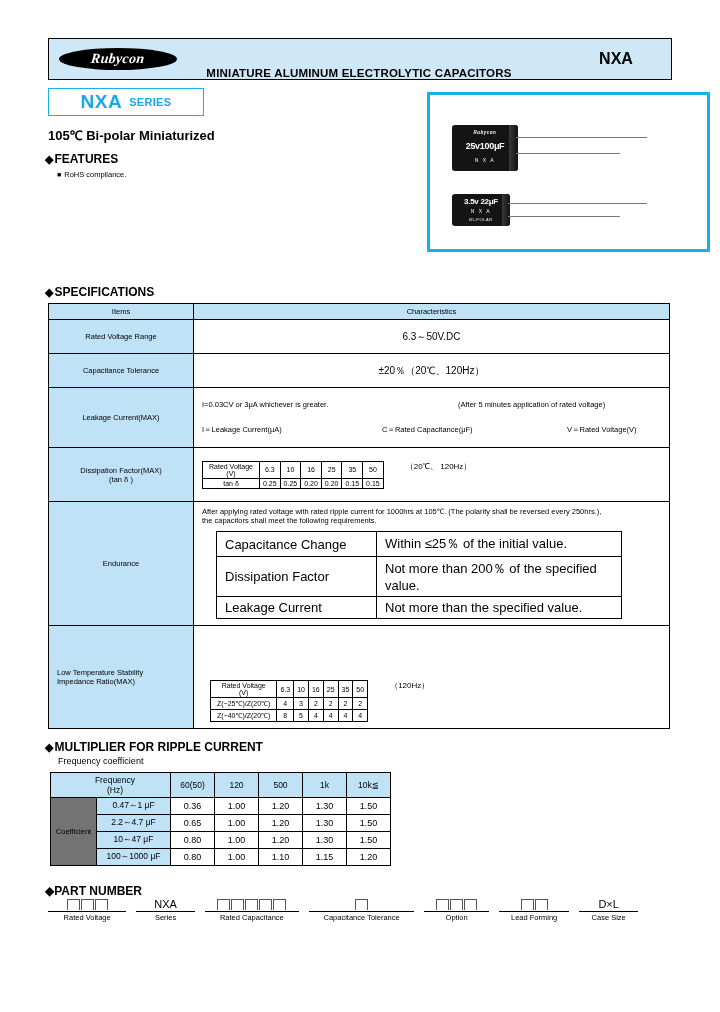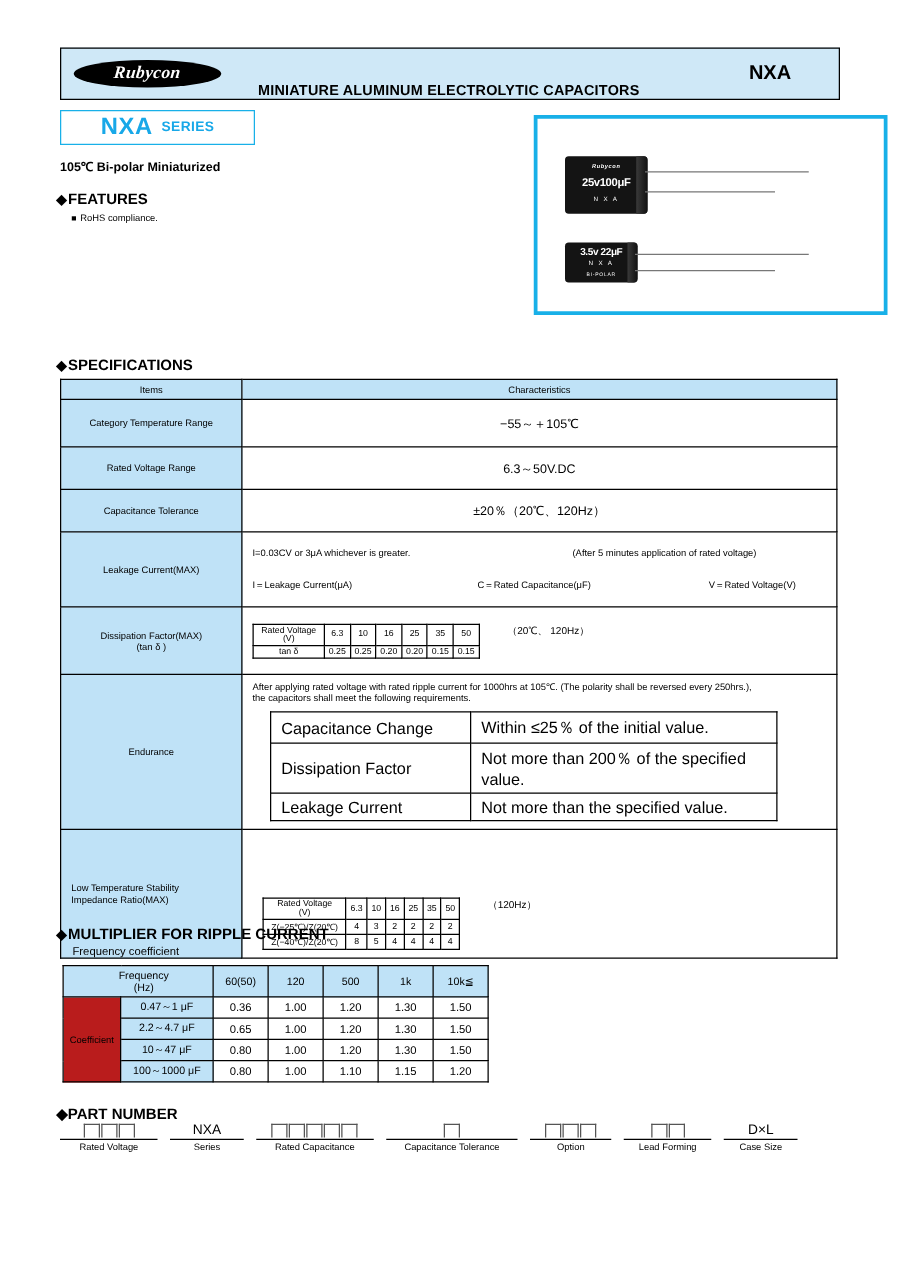--- a/index.html
+++ b/index.html
@@ -44,21 +44,21 @@
   .series-box {
     position:absolute; left:48px; top:88px; width:156px; height:28px;
     border:1.5px solid #18b0e8;
     display:flex; align-items:center; justify-content:center; gap:7px;
   }
   .series-name { color:#18a8e8; font-size:19px; font-weight:bold; letter-spacing:0.5px; }
   .series-word { color:#18a8e8; font-size:11px; font-weight:bold; letter-spacing:0.3px; }
 
   .subtitle {
     position:absolute; left:48px; top:126px;
-    font-size:10px; font-weight:bold;
+    font-size:13px; font-weight:bold;
   }
 
   .feat-head {
     position:absolute; left:45px; top:152px;
     font-size:12px; font-weight:bold;
   }
   .feat-head .dia, .sec-head .dia { font-size:11px; margin-right:1px; }
   .feat-item {
     position:absolute; left:57px; top:170px;
     font-size:7.5px;
@@ -118,21 +118,21 @@
 
   
   .ripple-sub { position:absolute; left:58px; top:756px; font-size:9px; }
   .ripple {
     position:absolute; left:50px; top:772px;
     border-collapse:collapse; font-size:9px; table-layout:fixed;
   }
   .ripple td { border:1px solid #000; text-align:center; padding:2px 0; height:15px; }
   .ripple .h { background:#bfe2f7; font-size:8.5px; }
   .ripple .rowlab { background:#bfe2f7; font-size:8.5px; }
-  .ripple .coefcol { background:#b91c1c; font-size:7.5px; width:46px; }
+  .ripple .coefcol { background:#737373; font-size:7.5px; width:46px; }
 
   
   .pn { position:absolute; left:45px; top:884px; font-size:12px; font-weight:bold; }
   .pn-row { position:absolute; left:48px; top:898px; width:600px; display:flex; align-items:flex-end; }
   .pn-grp { text-align:center; margin-right:10px; }
   .pn-boxes { display:flex; justify-content:center; gap:1px; height:12px; align-items:flex-end; }
   .pn-boxes i {
     display:block; width:13px; height:11px;
     border-left:1px solid #555; border-top:1px solid #555; border-right:1px solid #555;
   }
@@ -196,24 +196,20 @@
     <span class="dia">◆</span><span>SPECIFICATIONS</span>
   </div>
 
   <table class="spec">
     <tbody>
         <tr class="hdrow">
       <td class="lab">Items</td>
       <td>Characteristics</td>
     </tr>
 
-    <tr>
-      <td class="lab" style="height:38px;">Category Temperature Range</td>
-      <td class="val">−55～＋105℃</td>
-    </tr>
 
     <tr>
       <td class="lab" style="height:34px;">Rated Voltage Range</td>
       <td class="val">6.3～50V.DC</td>
     </tr>
 
     <tr>
       <td class="lab" style="height:34px;">Capacitance Tolerance</td>
       <td class="val">±20％（20℃、120Hz）</td>
     </tr>

